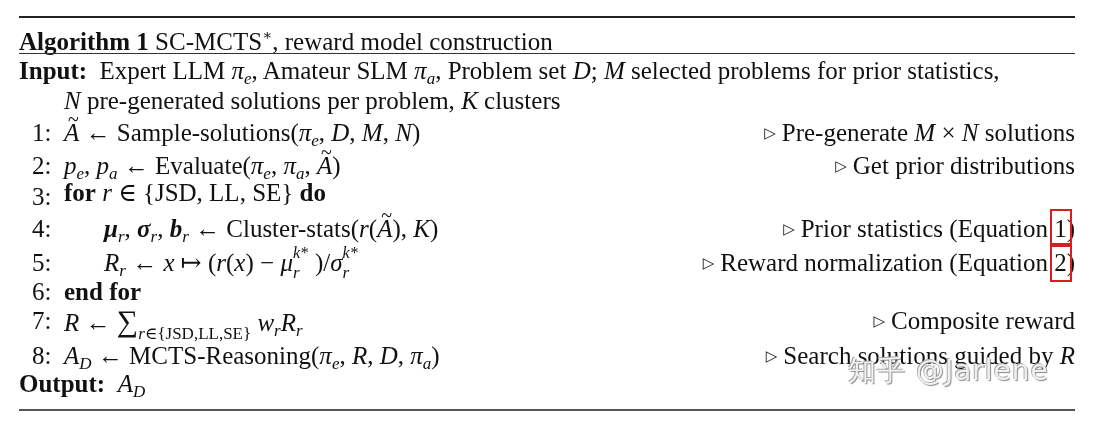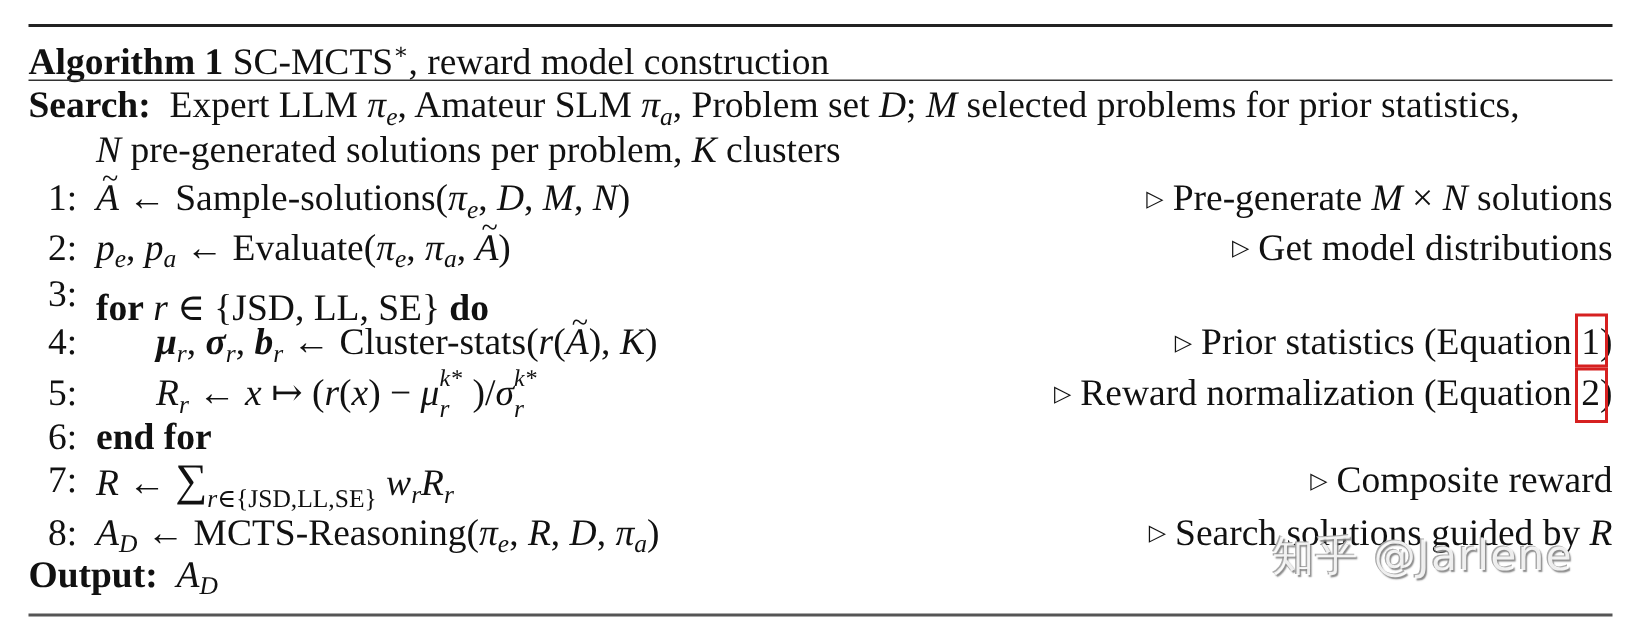--- a/index.html
+++ b/index.html
@@ -32,45 +32,45 @@
 <body>
 
 <div class="rule top"></div>
 <div class="line caption">
   <span class="b">Algorithm 1</span>
   <span>SC-MCTS<span class="sup" style="font-style:normal;font-size:15px">∗</span>, reward model construction</span>
 </div>
 <div class="rule mid"></div>
 
 <div class="line" style="left:19px; top:56px;">
-  <span class="b">Search:</span>
+  <span class="b">Input:</span>
   &nbsp;Expert LLM <span class="i">π</span><span class="sub">e</span>, Amateur SLM <span class="i">π</span><span class="sub">a</span>, Problem set <span class="i">D</span>; <span class="i">M</span> selected problems for prior statistics,
 </div>
 <div class="line" style="left:64px; top:86px;font-family:Liberation Serif, serif;">
   <span class="i">N</span> pre-generated solutions per problem, <span class="i">K</span> clusters
 </div>
 
 <div class="num" style="top:118px;">1:</div>
 <div class="body" style="left:64px; top:118px;">
   <span class="tilde">A</span> ← Sample-solutions(<span class="i">π</span><span class="sub">e</span>, <span class="i">D</span>, <span class="i">M</span>, <span class="i">N</span>)
 </div>
 <div class="cmt" style="top:118px;">
   <span class="tri">▷</span>Pre-generate <span class="i">M</span> × <span class="i">N</span> solutions
 </div>
 
 <div class="num" style="top:151px;">2:</div>
 <div class="body" style="left:64px; top:151px;">
   <span class="i">p</span><span class="sub">e</span>, <span class="i">p</span><span class="sub">a</span> ← Evaluate(<span class="i">π</span><span class="sub">e</span>, <span class="i">π</span><span class="sub">a</span>, <span class="tilde">A</span>)
 </div>
 <div class="cmt" style="top:151px;">
-  <span class="tri">▷</span><span>Get model distributions</span>
+  <span class="tri">▷</span><span>Get prior distributions</span>
 </div>
 
 <div class="num" style="top:182px;">3:</div>
-<div class="body" style="left:64px; top:191px;text-align:center;">
+<div class="body" style="left:64px; top:178px;text-align:center;">
   <span class="b">for</span> <span class="i">r</span> ∈ {JSD, LL, SE} <span class="b">do</span>
 </div>
 
 <div class="num" style="top:214px;">4:</div>
 <div class="body" style="left:104px; top:214px;">
   <span class="bold-vec">μ</span><span class="sub">r</span>, <span class="bold-vec">σ</span><span class="sub">r</span>, <span class="bold-vec">b</span><span class="sub">r</span> ← Cluster-stats(<span class="i">r</span>(<span class="tilde">A</span>), <span class="i">K</span>)
 </div>
 <div class="cmt" style="top:214px;">
   <span class="tri">▷</span>Prior statistics (Equation <span>1</span>)
 </div>

